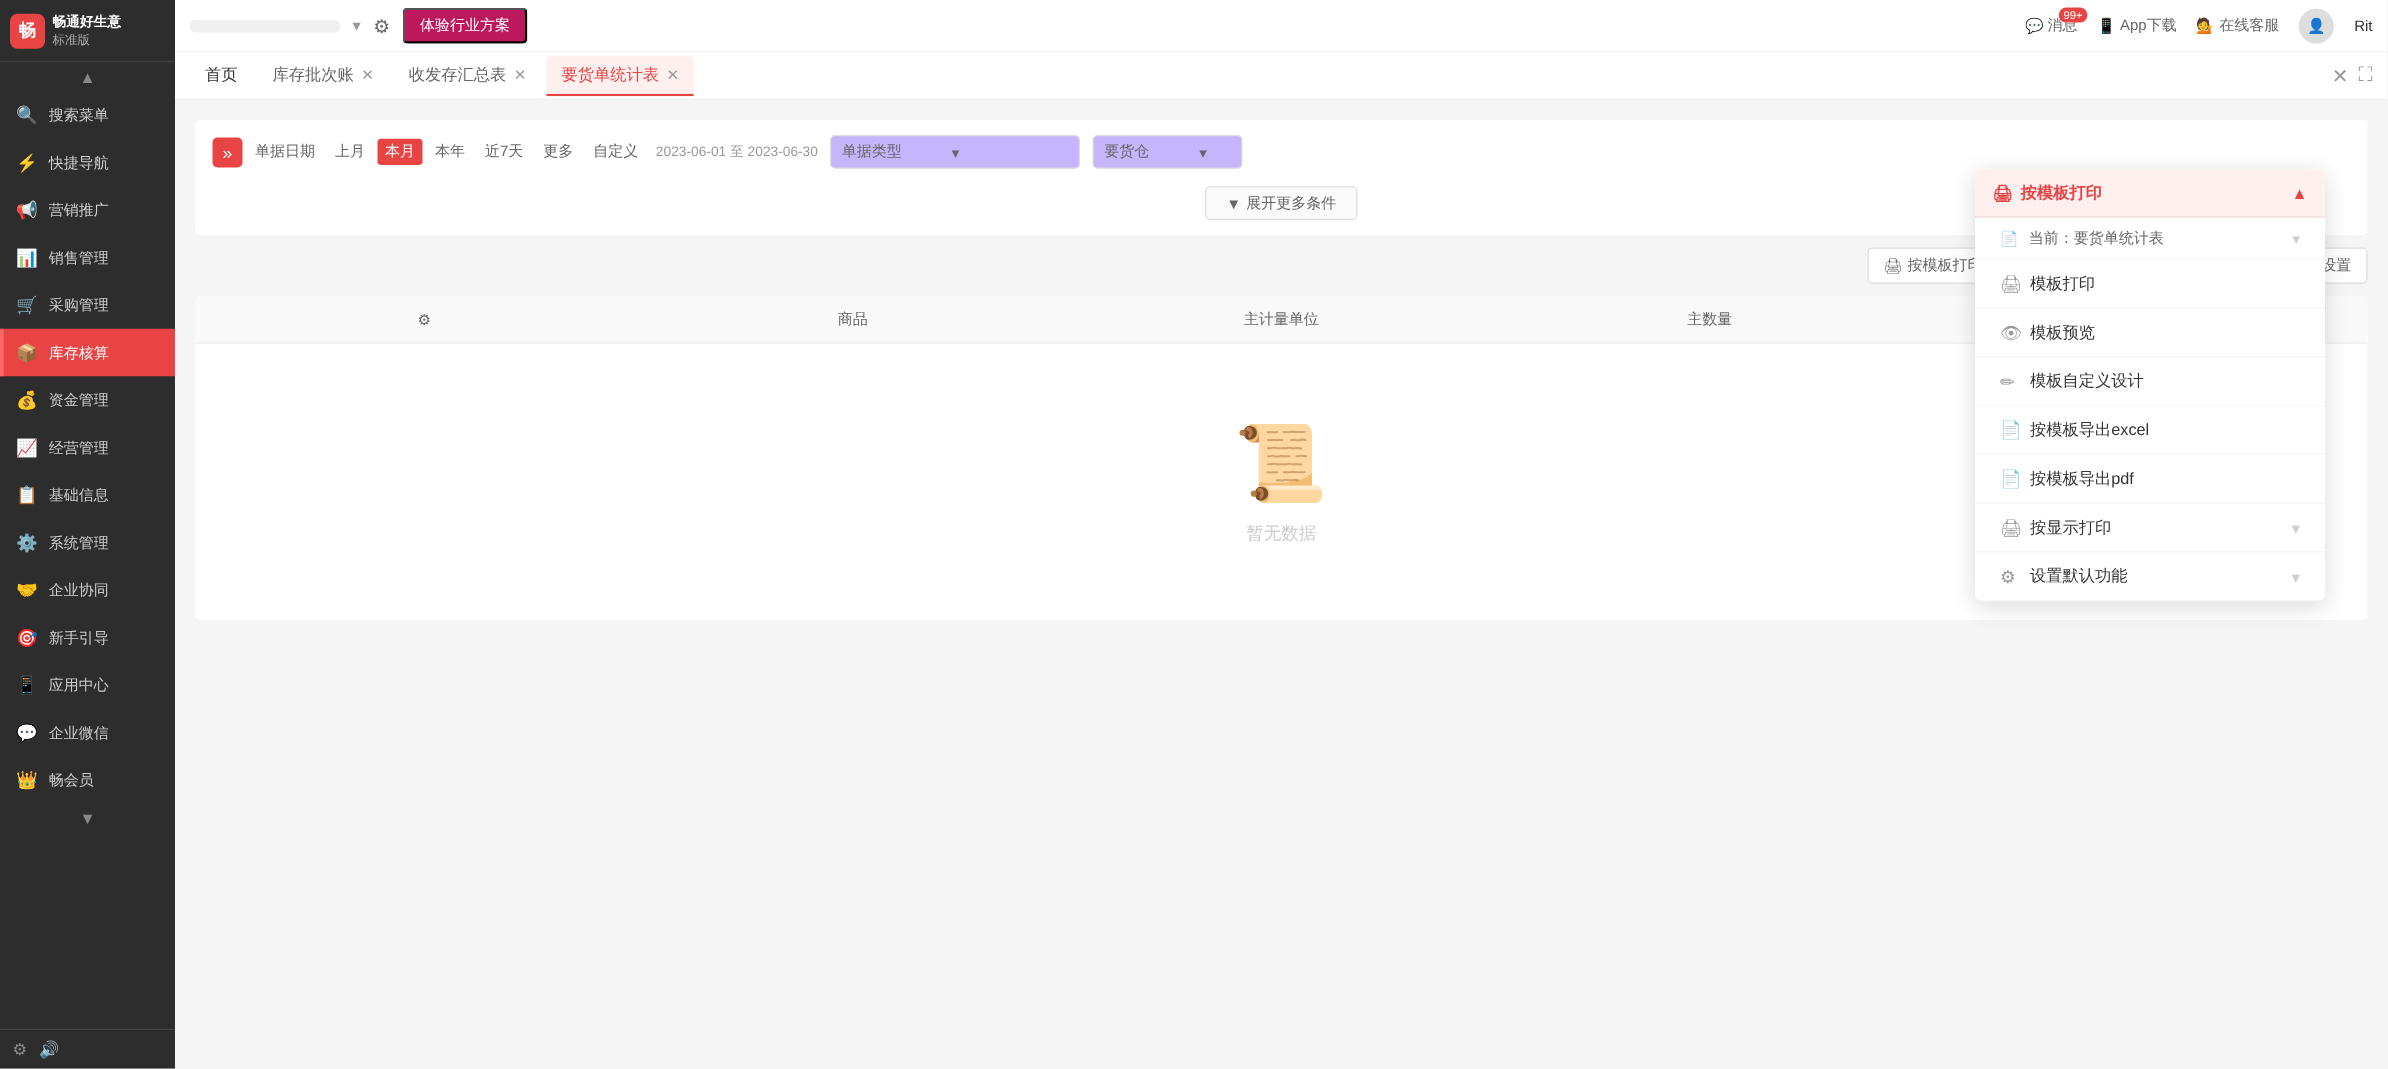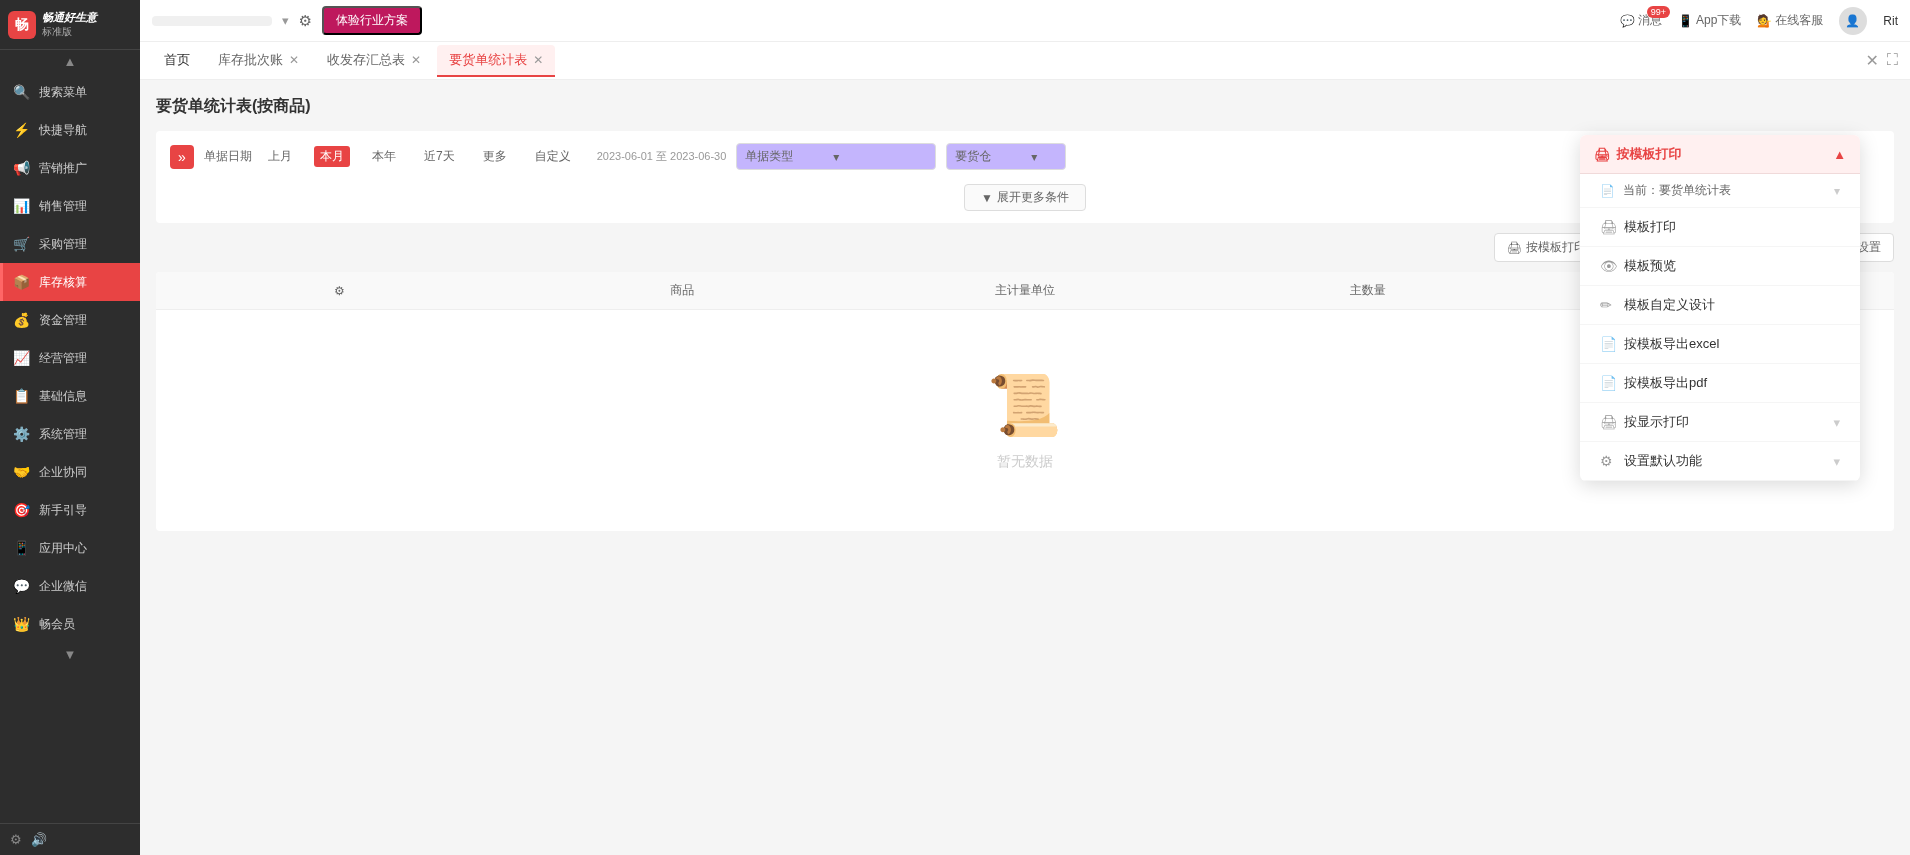--- a/index.html
+++ b/index.html
@@ -187,21 +187,21 @@
       display: flex; align-items: center; justify-content: center;
       width: 24px; height: 24px;
       background: #e84444;
       color: white;
       border-radius: 4px;
       cursor: pointer;
       font-size: 14px;
       flex-shrink: 0;
     }
     .filter-label { font-size: 12px; color: #666; text-align: center; }
-    .date-group { display: flex; align-items: center; gap: 16px; font-size: 12px; color: #666; }
+    .date-group { display: flex; align-items: center; gap: 4px; font-size: 12px; color: #666; }
     .date-btn { padding: 2px 6px; border-radius: 3px; cursor: pointer; }
     .date-btn.active { background: #e84444; color: white; }
     .date-range { font-size: 11px; color: #999; margin-left: 4px; }
     .select-field {
       display: flex; align-items: center;
       border: 1px solid #ddd;
       border-radius: 4px;
       padding: 4px 8px;
       font-size: 12px;
       color: #666;
@@ -328,21 +328,21 @@
     }
     .current-label-arrow { margin-left: auto; color: #ccc; }
   </style>
 </head>
 <body>
 
 <div class="sidebar">
   <div class="sidebar-logo">
     <div class="logo-icon">畅</div>
     <div>
-      <div style="font-size:11px;color:#fff;font-weight:bold;font-style:italic;">畅通好生意</div>
+      <div style="font-size:11px;color:#fff;font-weight:bold;">畅通好生意</div>
       <div class="logo-badge">标准版</div>
     </div>
   </div>
 
   <div class="sidebar-scroll-up">▲</div>
 
   <div class="nav-item">
     <span class="nav-icon">🔍</span>
     <span>搜索菜单</span>
   </div>
@@ -457,21 +457,20 @@
       <span class="tab-close">✕</span>
     </div>
     <div class="window-controls">
       <span title="关闭">✕</span>
       <span title="展开">⛶</span>
     </div>
   </div>
 
   <div class="page-content">
 
-    <div class="page-title">要货单统计表(按商品)</div>
 
     <div class="filter-bar">
       <div class="filter-expand-btn">»</div>
 
       <span class="filter-label">单据日期</span>
 
       <div class="date-group">
         <span class="date-btn">上月</span>
         <span class="date-btn active">本月</span>
         <span class="date-btn">本年</span>

